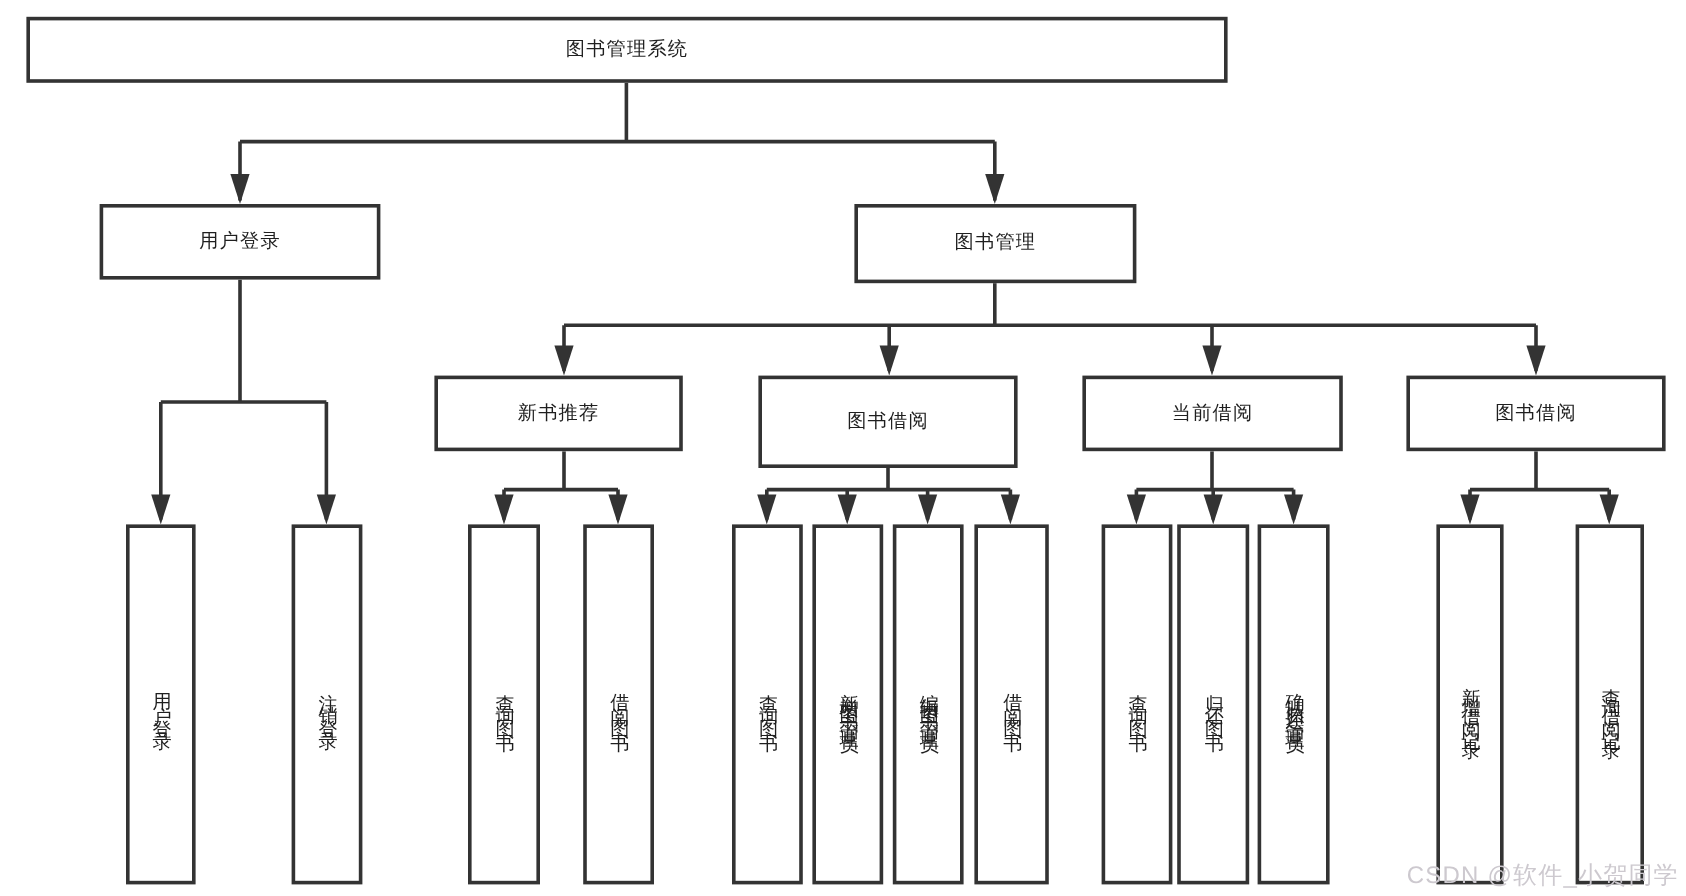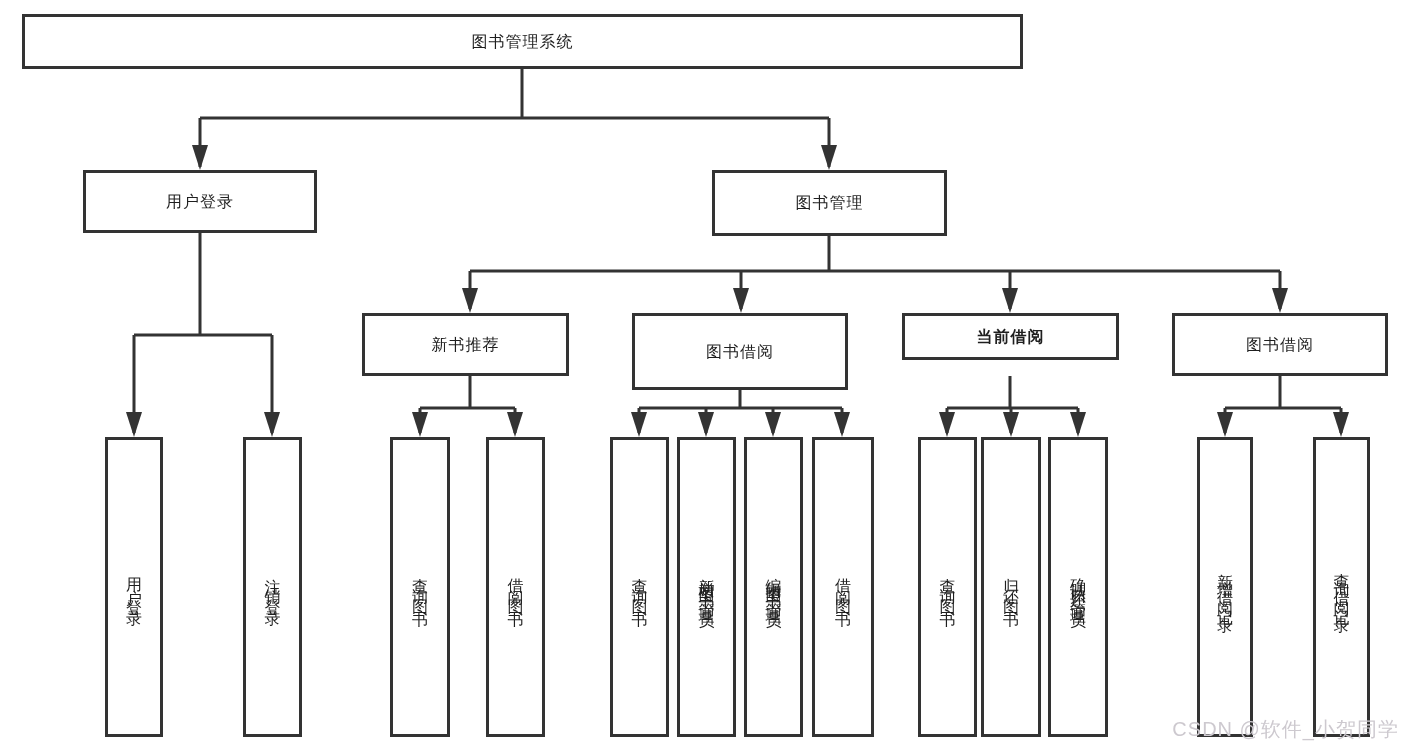--- a/index.html
+++ b/index.html
@@ -98,21 +98,21 @@
   <div class="node hbox" style="left:712px;top:170px;width:235px;height:66px;">
     <span>图书管理</span>
   </div>
 
   <div class="node hbox" style="left:362px;top:313px;width:207px;height:63px;">
     <span>新书推荐</span>
   </div>
   <div class="node hbox" style="left:632px;top:313px;width:216px;height:77px;">
     <span>图书借阅</span>
   </div>
-  <div class="node hbox" style="left:902px;top:313px;width:217px;height:47px;font-weight:bold;">
+  <div class="node hbox" style="left:902px;top:313px;width:217px;height:63px;">
     <span>当前借阅</span>
   </div>
   <div class="node hbox" style="left:1172px;top:313px;width:216px;height:63px;">
     <span>图书借阅</span>
   </div>
 
   <div class="node vbox" style="left:105px;top:437px;width:58px;height:300px;">
     <span>用户登录</span>
   </div>
   <div class="node vbox" style="left:243px;top:437px;width:59px;height:300px;">

